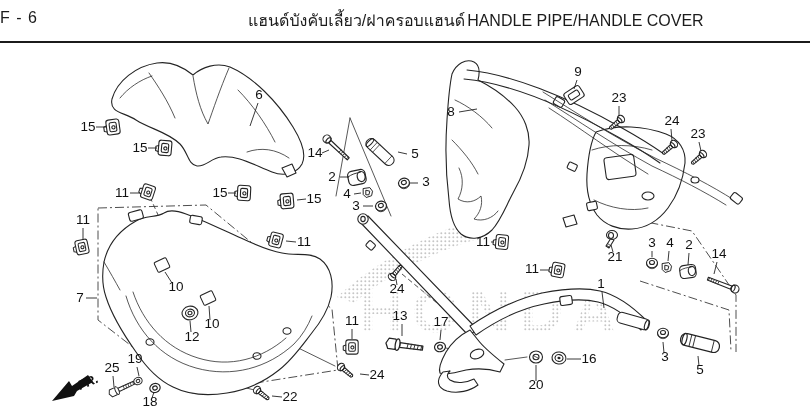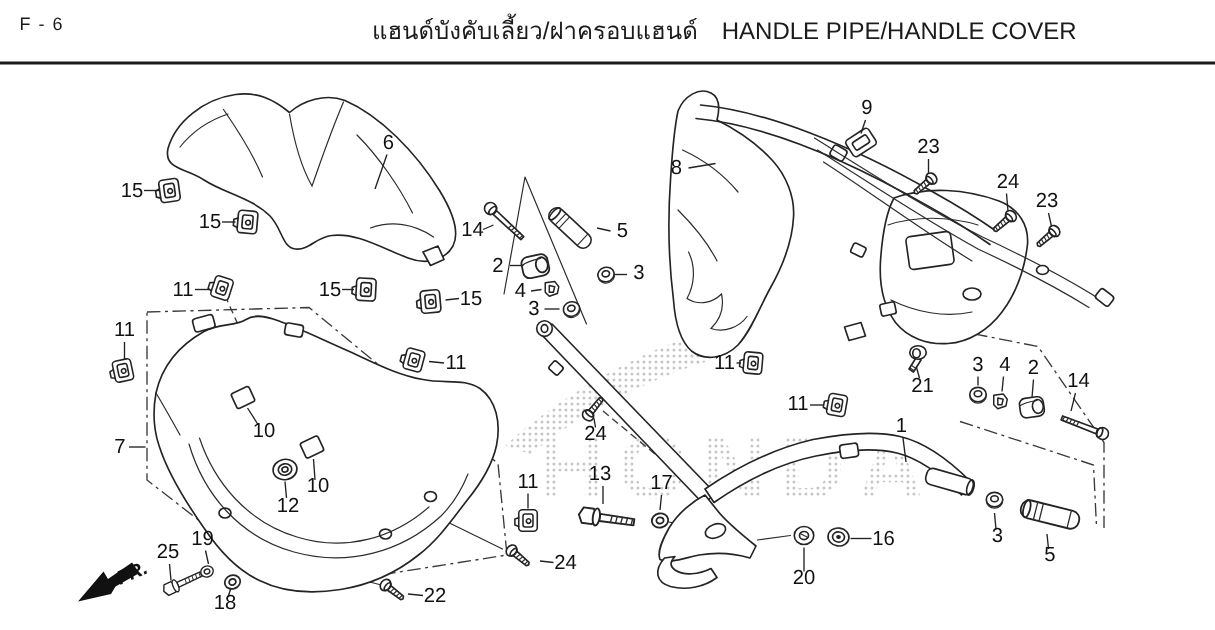--- a/index.html
+++ b/index.html
@@ -1,20 +1,20 @@
 <!DOCTYPE html>
 <html><head>
 <meta charset="utf-8">
 <style>
   html,body{margin:0;padding:0;}
   body{width:810px;height:420px;background:#ffffff;overflow:hidden;position:relative;
        font-family:"Liberation Sans",sans-serif;}
-  .hdr-code{position:absolute;left:13px;top:9px;font-size:12px;letter-spacing:1px;color:#1b1b1b;}
+  .hdr-code{position:absolute;left:0;top:9px;font-size:16px;letter-spacing:1px;color:#1b1b1b;}
   .hdr-title{position:absolute;left:248px;top:8px;font-size:16px;white-space:nowrap;color:#1b1b1b;}
-  .hdr-title .en{margin-left:16px;}
+  .hdr-title .en{margin-left:2px;}
   .hdr-rule{position:absolute;left:0;top:41px;width:810px;height:2px;background:#1b1b1b;}
   svg{position:absolute;left:0;top:0;}
   svg .callout{font-size:13.5px;fill:#111;text-anchor:middle;font-family:"Liberation Sans",sans-serif;}
   .leader{stroke:#222;stroke-width:0.9;}
   .ln{stroke:#242424;stroke-width:1.1;fill:none;stroke-linecap:round;stroke-linejoin:round;}
   .lnf{stroke:#242424;stroke-width:1.1;fill:#ffffff;stroke-linecap:round;stroke-linejoin:round;}
   .thin{stroke:#2d2d2d;stroke-width:0.8;fill:none;stroke-linecap:round;}
   .chain{stroke:#3a3a3a;stroke-width:0.9;fill:none;stroke-dasharray:9 3 2 3;}
   .dashlead{stroke:#3a3a3a;stroke-width:0.9;fill:none;stroke-dasharray:5 3;}
   .frtxt{font-size:13px;font-weight:bold;font-style:italic;fill:#111;}

